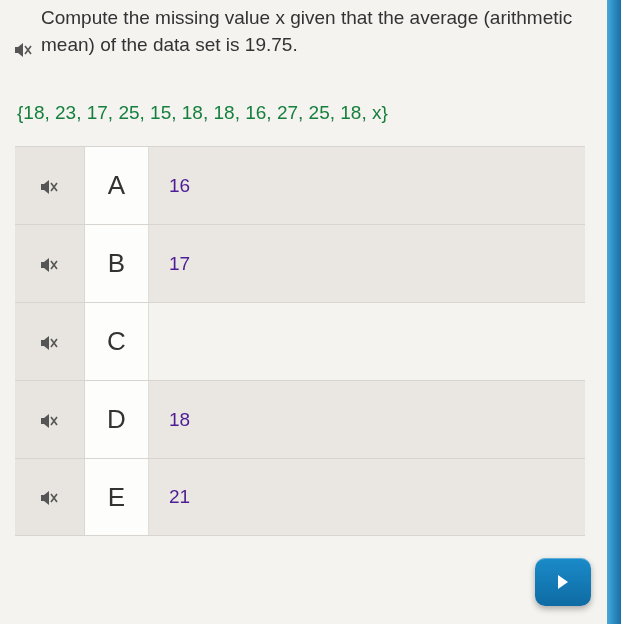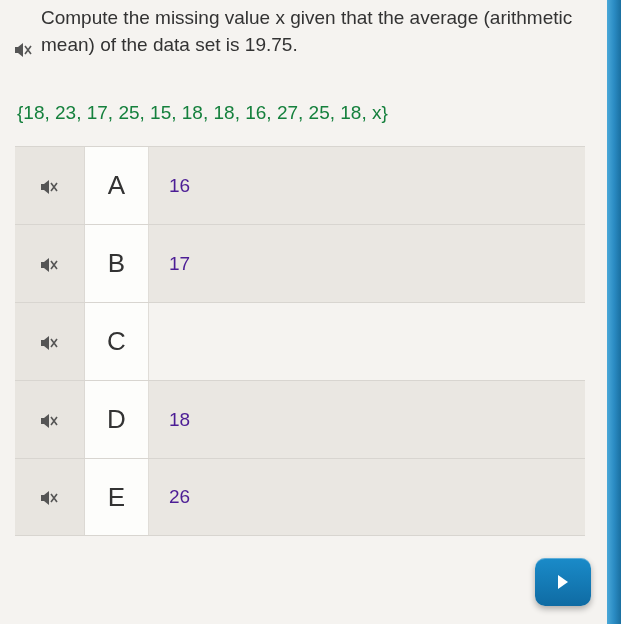--- a/index.html
+++ b/index.html
@@ -175,21 +175,21 @@
     <div class="answer-row">
       <div class="sound-cell">
         <span class="speaker-icon">
           <svg width="18" height="16" viewBox="0 0 18 16">
             <path d="M0 5 L3 5 L8 1 L8 15 L3 11 L0 11 Z" fill="#555"></path>
             <path d="M10 4 L16 12 M16 4 L10 12" stroke="#555" stroke-width="1.6" fill="none"></path>
           </svg>
         </span>
       </div>
       <div class="letter-cell">E</div>
-      <div class="value-cell">26</div>
+      <div class="value-cell">21</div>
     </div>
 
   </div>
 </div>
 
 <div class="next-btn">
   <svg width="14" height="16" viewBox="0 0 14 16">
     <path d="M2 1 L12 8 L2 15 Z"></path>
   </svg>
 </div>

